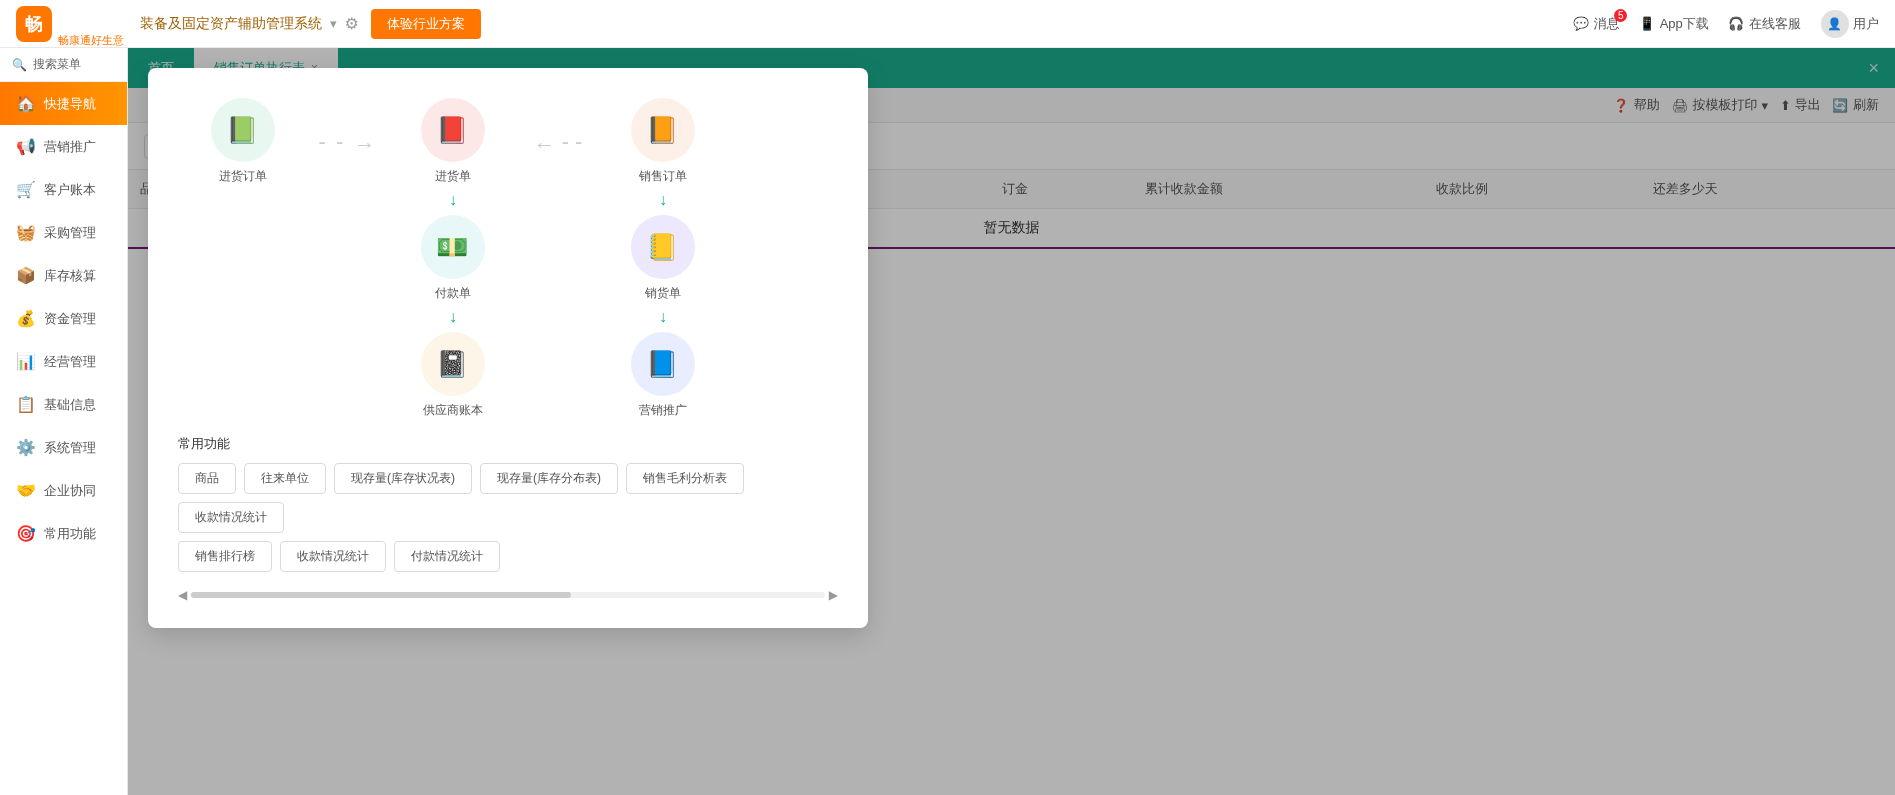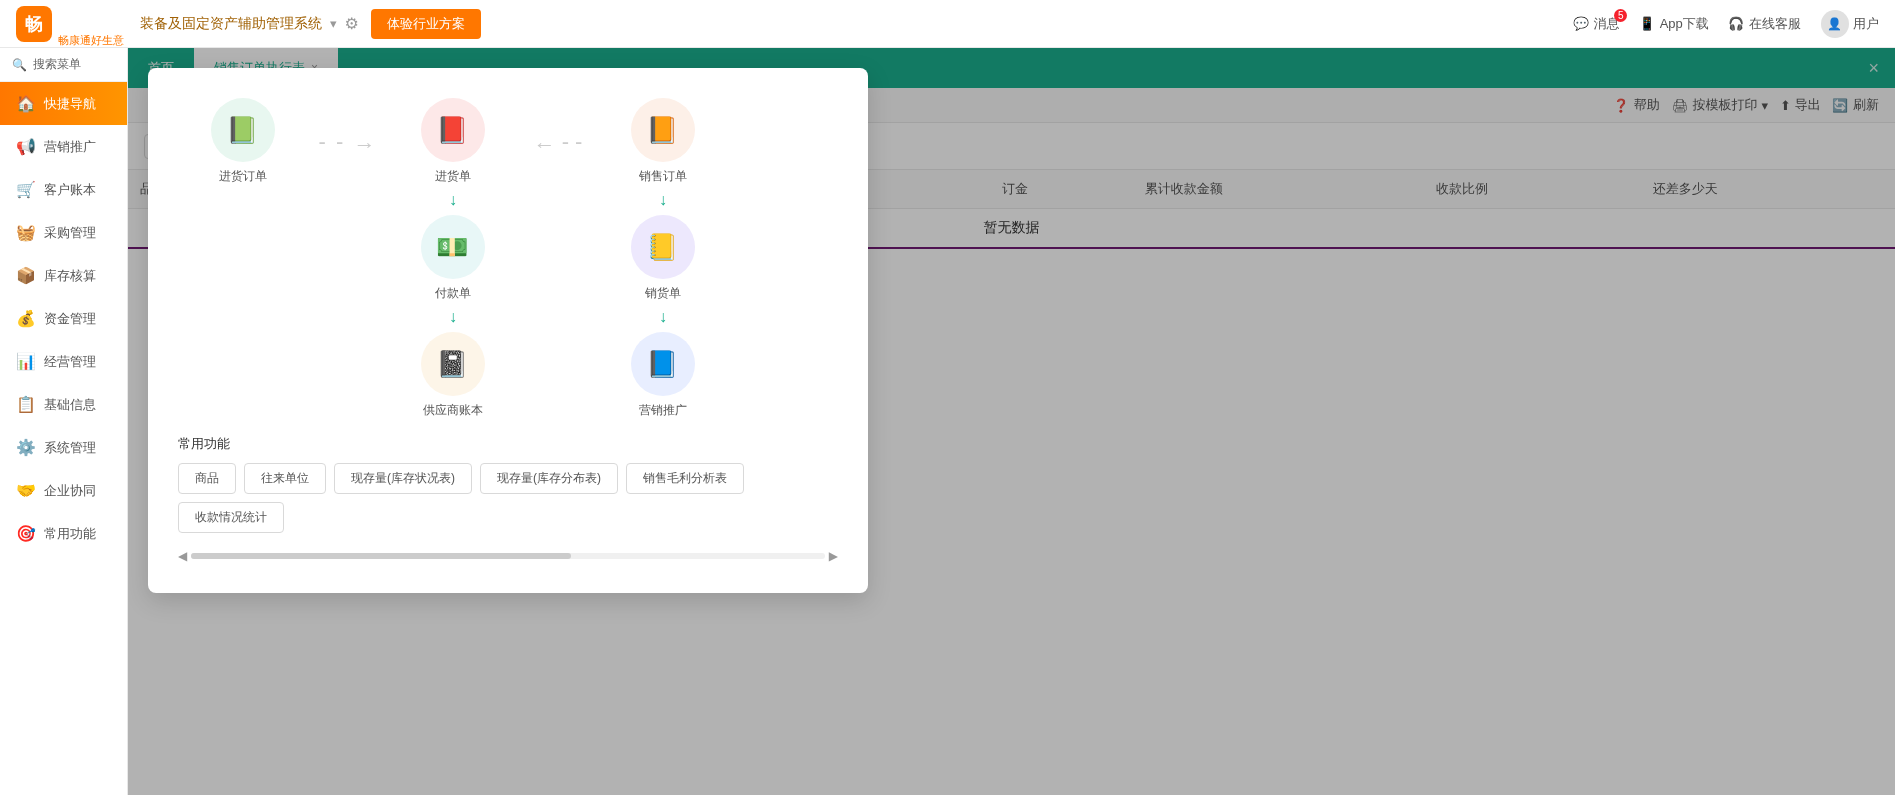--- a/index.html
+++ b/index.html
@@ -330,20 +330,25 @@
           <div class="common-funcs">
             <div class="common-funcs-title">常用功能</div>
             <div class="func-buttons">
               <button class="func-btn">商品</button>
               <button class="func-btn">往来单位</button>
               <button class="func-btn">现存量(库存状况表)</button>
               <button class="func-btn">现存量(库存分布表)</button>
               <button class="func-btn">销售毛利分析表</button>
               <button class="func-btn">收款情况统计</button>
             </div>
+            <div class="func-buttons" style="margin-top:8px;">
+              <button class="func-btn">销售排行榜</button>
+              <button class="func-btn">收款情况统计</button>
+              <button class="func-btn">付款情况统计</button>
+            </div>
           </div>
 
           <div class="popup-scrollbar">
             <span class="scroll-arrow">◀</span>
             <div class="scrollbar-track">
               <div class="scrollbar-thumb"></div>
             </div>
             <span class="scroll-arrow">▶</span>
           </div>
         </div>

